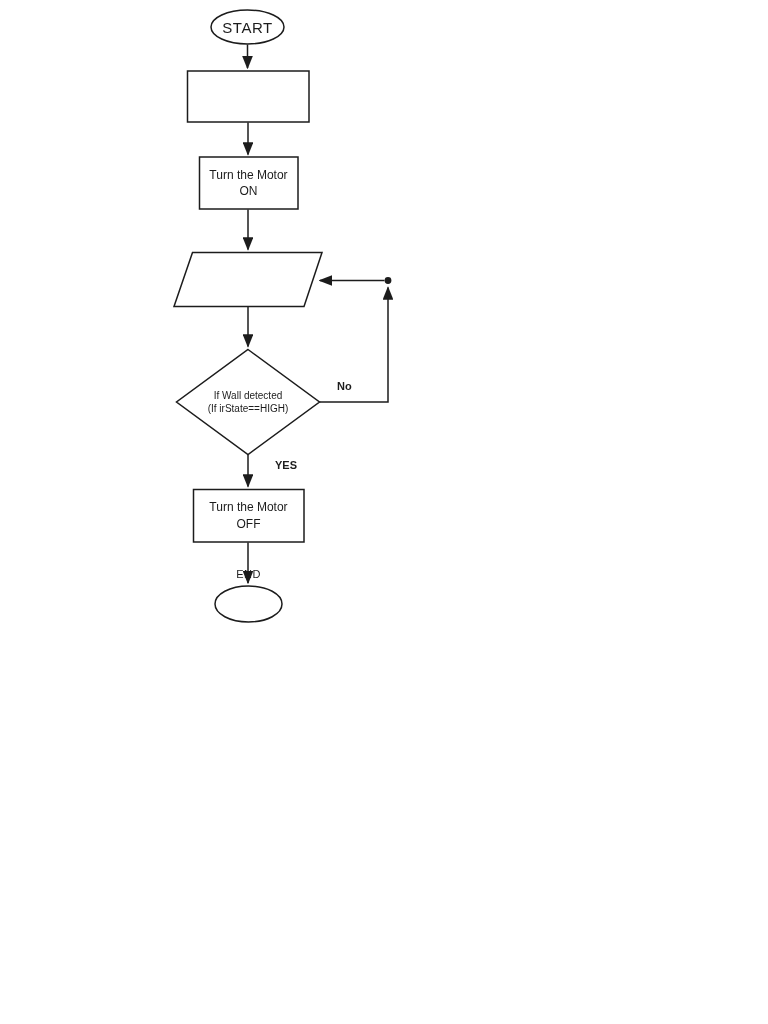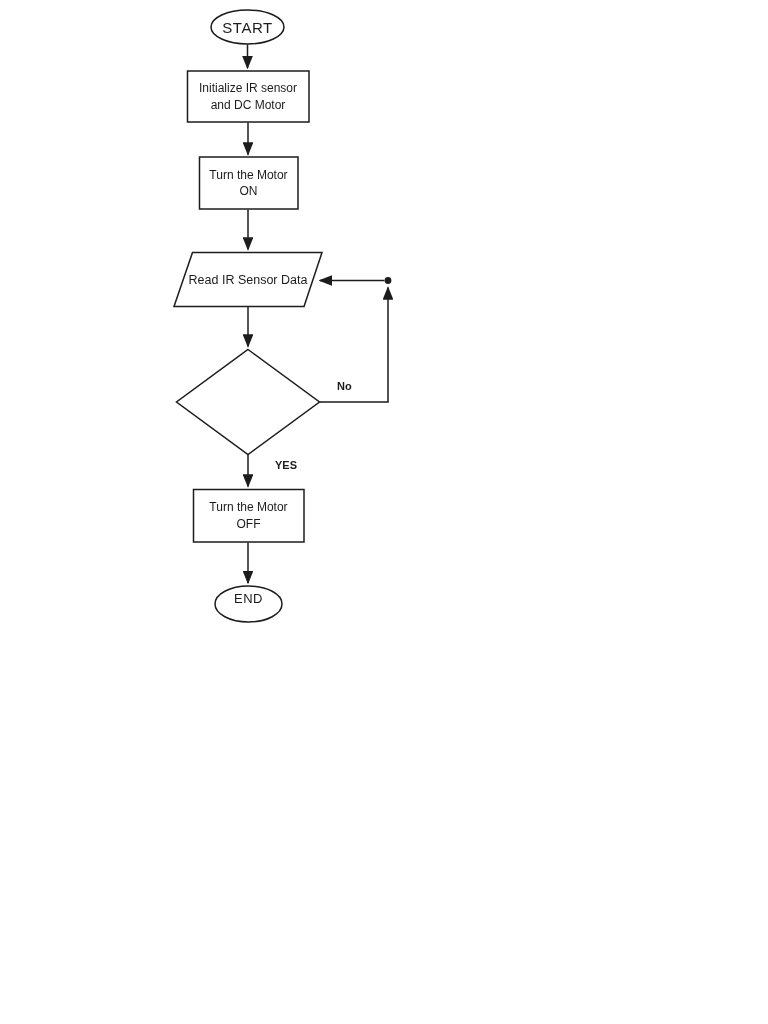--- a/index.html
+++ b/index.html
@@ -22,21 +22,21 @@
     color: #1c1c1c;
     white-space: pre-line;
     pointer-events: none;
   }
   #lbl-start    { left: 176px; top: 10px;  width: 73px;  height: 34px;  font-size: 15px; letter-spacing: 0.5px; }
   #lbl-init     { left: 152px; top: 71px;  width: 122px; height: 51px;  font-size: 12px; line-height: 1.35; }
   #lbl-on       { left: 164px; top: 157px; width: 99px;  height: 52px;  font-size: 12px; line-height: 1.35; }
   #lbl-read     { left: 139px; top: 252px; width: 148px; height: 55px;  font-size: 12.5px; }
   #lbl-decision { left: 141px; top: 349px; width: 144px; height: 106px; font-size: 10px; line-height: 1.3; }
   #lbl-off      { left: 158px; top: 489px; width: 111px; height: 53px;  font-size: 12px; line-height: 1.35; }
-  #lbl-end      { left: 180px; top: 586px; width: 67px;  height: 24px;  font-size: 13px; letter-spacing: 0.5px; }
+  #lbl-end      { left: 180px; top: 562px; width: 67px;  height: 24px;  font-size: 11px; letter-spacing: 0.5px; }
   .edge-lbl {
     position: absolute;
     color: #1c1c1c;
     font-size: 11px;
     white-space: nowrap;
     pointer-events: none;
     font-weight: bold;
   }
   #lbl-yes { left: 240px; top: 459px; }
   #lbl-no  { left: 302px; top: 380px; }
@@ -81,28 +81,27 @@
 
     <path d="M284.5,402 L353,402 L353,287.5" fill="none" stroke="#1c1c1c" stroke-width="1.5" marker-end="url(#arrow)"></path>
 
     <path d="M349.5,280.5 L285,280.5" fill="none" stroke="#1c1c1c" stroke-width="1.5" marker-end="url(#arrow)"></path>
 
     <circle cx="353" cy="280.5" r="3.4" fill="#1c1c1c"></circle>
   </svg>
 
   <div class="lbl" id="lbl-start">START</div>
 
-  <div class="lbl" id="lbl-init">Initialize IR sensor
-and DC Motor</div>
 
   <div class="lbl" id="lbl-on">Turn the Motor
 ON</div>
 
-  <div class="lbl" id="lbl-read">Read IR Sensor Data</div>
 
+  <div class="lbl" id="lbl-decision">If Wall detected
+(If irState==HIGH)</div>
 
   <div class="lbl" id="lbl-off">Turn the Motor
 OFF</div>
 
   <div class="lbl" id="lbl-end">END</div>
 
   <div class="edge-lbl" id="lbl-yes">YES</div>
 
   <div class="edge-lbl" id="lbl-no">No</div>
 

